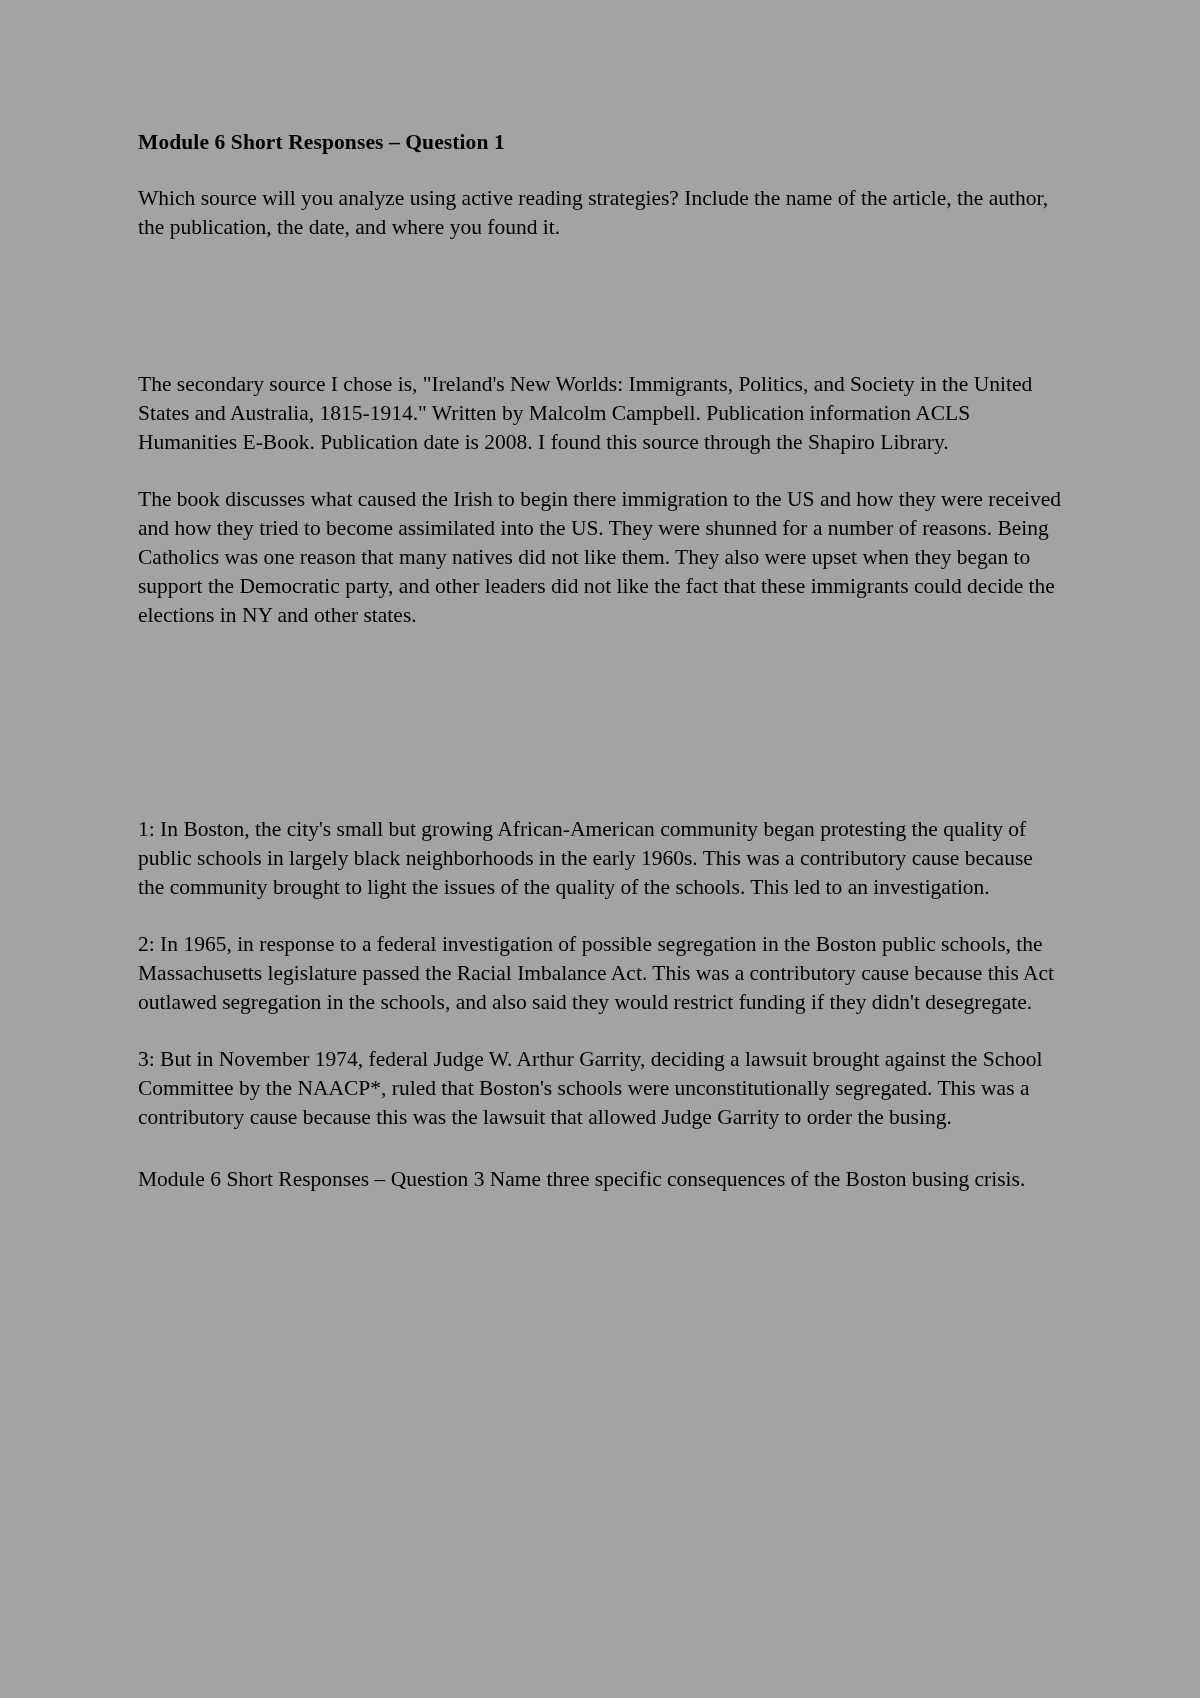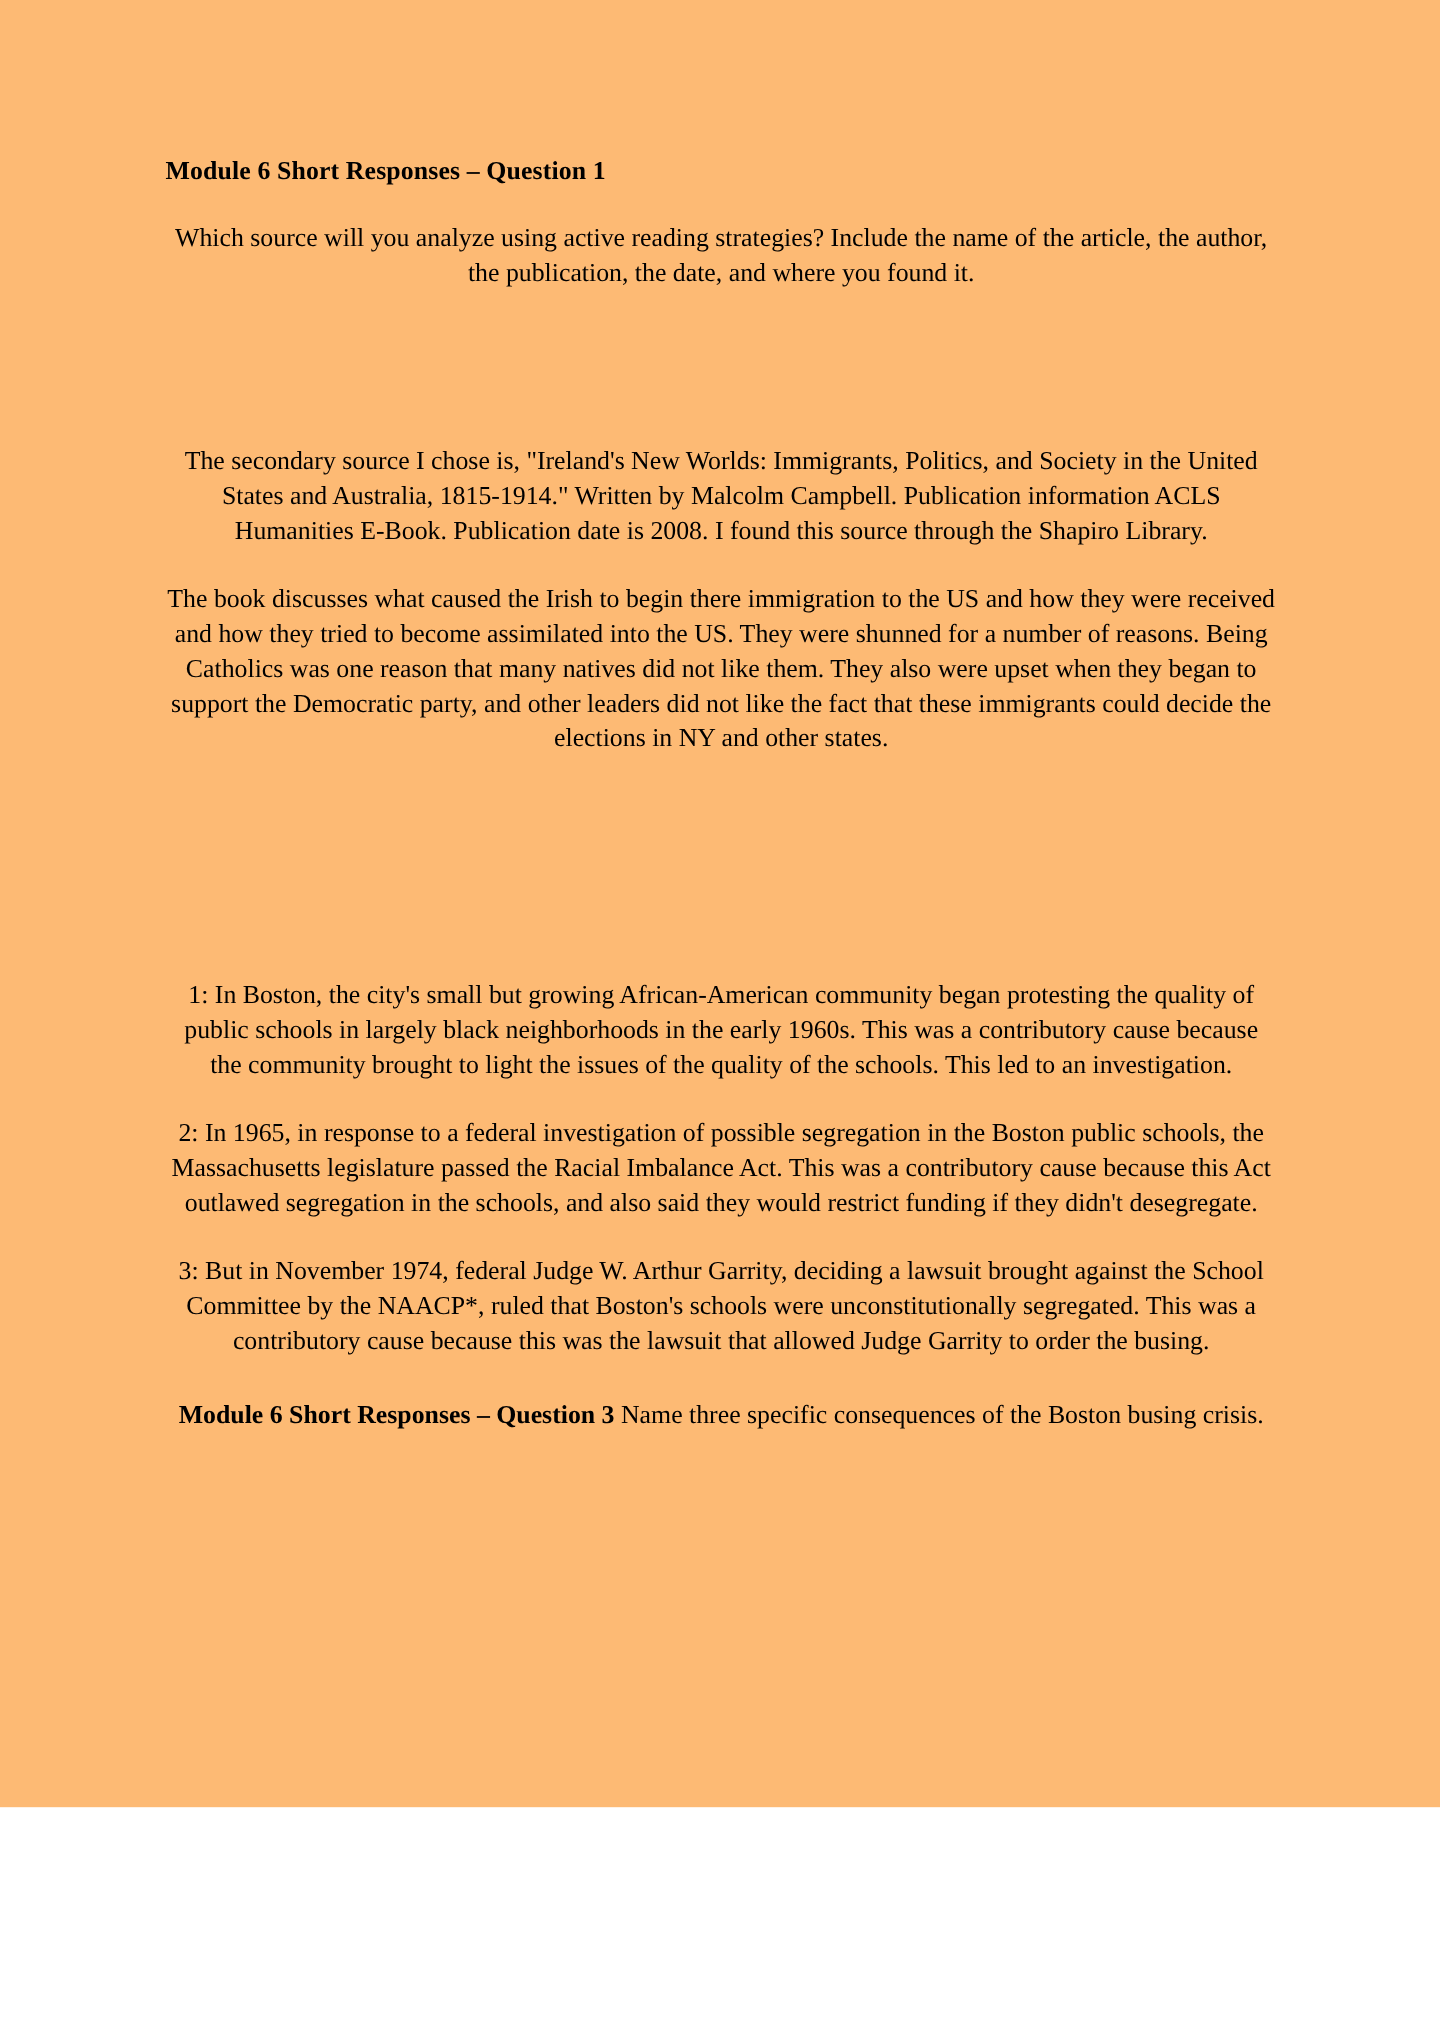--- a/index.html
+++ b/index.html
@@ -9,47 +9,47 @@
   }
   body {
     width: 1200px;
     height: 1698px;
     font-family: "Liberation Serif", serif;
     color: #000000;
   }
   .page {
     box-sizing: border-box;
     width: 1200px;
-    height: 1506px;
+    height: 1698px;
     padding: 128px 138px 0 138px;
-    background: #fdba74;
+    background: #a3a3a3;
   }
   .doc {
     width: 926px;
   }
   h1.heading {
     font-size: 21.5px;
     font-weight: bold;
     margin: 0 0 0 0;
     line-height: 1.32;
     letter-spacing: 0.1px;
   }
   p.para {
     font-size: 21.5px;
     line-height: 1.345;
     margin: 0;
-    text-align: center;
+    text-align: left;
   }
   .gap-sm { height: 28px; }
   .gap-md { height: 33px; }
   .gap-lg { height: 62px; }
   .gap-xl { height: 96px; }
   .gap-xxl { height: 100px; }
   .inline-bold {
-    font-weight: bold;
+    font-weight: normal;
     margin-top: 15px;
   }
 </style>
 </head>
 <body>
 
 <div class="page">
   <div class="doc">
 
     <h1 class="heading">Module 6 Short Responses – Question 1</h1>

